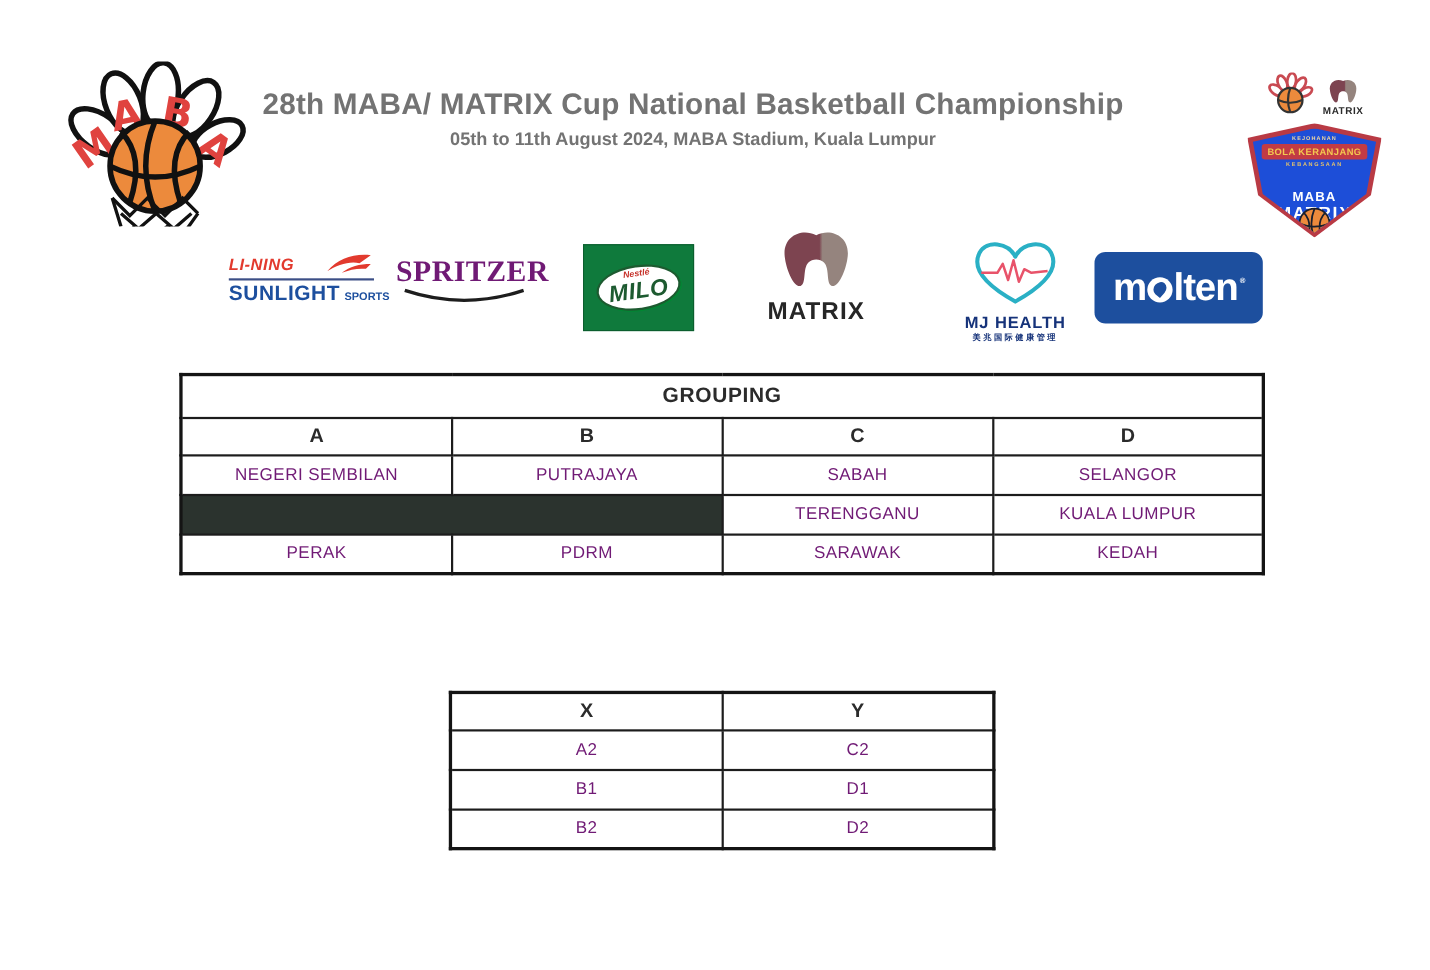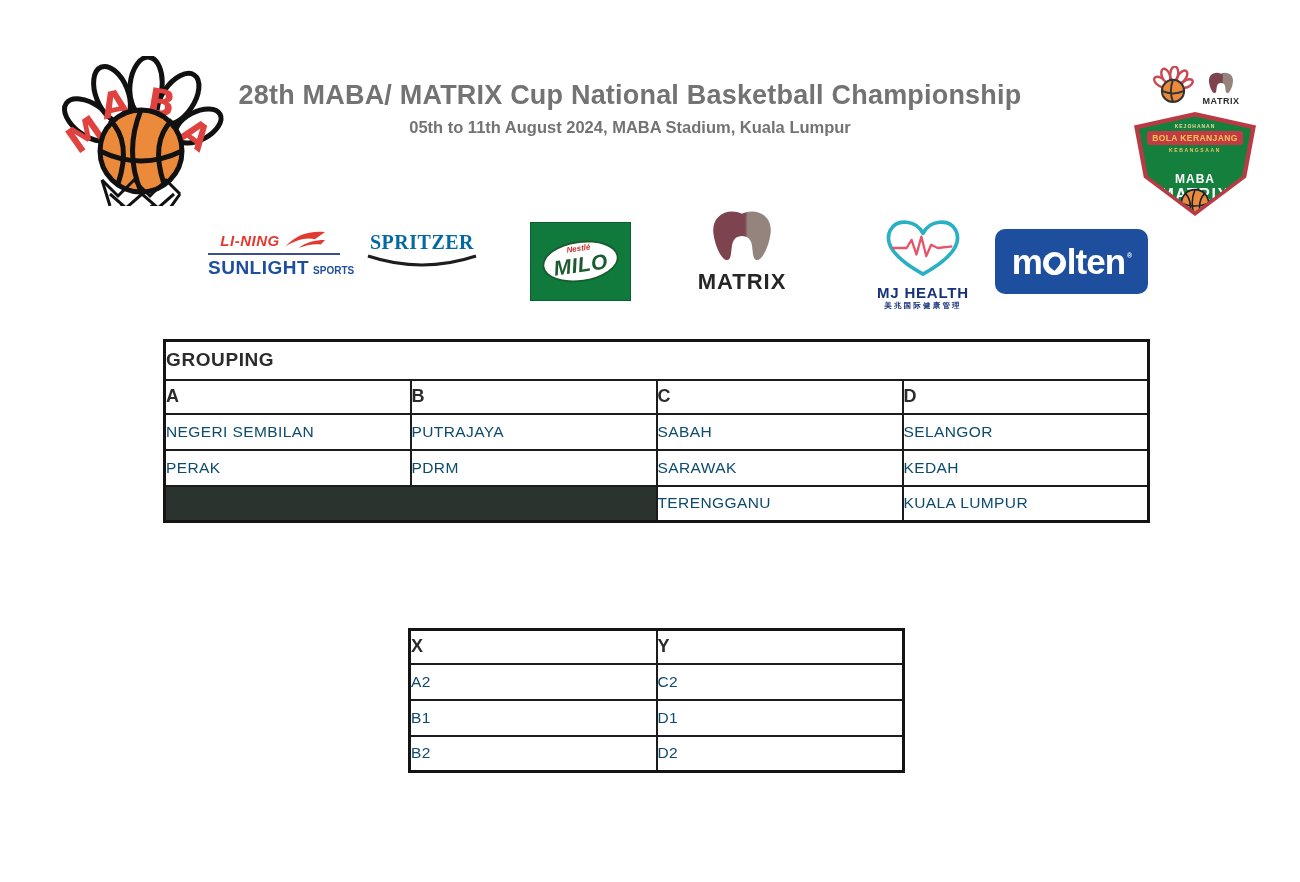--- a/index.html
+++ b/index.html
@@ -14,43 +14,43 @@
   .maba-logo { position:absolute; left:52px; top:56px; width:178px; height:150px; }
 
   
   .badge-block { position:absolute; left:1124px; top:54px; width:142px; text-align:center; }
   .badge-minirow { display:flex; justify-content:center; align-items:flex-end; gap:8px; height:52px; }
   .mini-matrix { display:flex; flex-direction:column; align-items:center; }
   .mini-matrix-label { font-size:9px; font-weight:900; color:#2b2b2b; letter-spacing:0.5px; }
   .shield-outer { margin:6px auto 0; width:122px; height:104px; background:#b93a44;
       clip-path:polygon(50% 0, 100% 13%, 92% 63%, 50% 100%, 8% 63%, 0 13%);
       display:flex; align-items:center; justify-content:center; }
-  .shield-inner { position:relative; width:112px; height:95px; background:#15803d;
+  .shield-inner { position:relative; width:112px; height:95px; background:#1d4ed8;
       clip-path:polygon(50% 0, 100% 13%, 92% 63%, 50% 100%, 8% 63%, 0 13%);
       color:#fff; padding-top:6px; }
   .shield-kejohanan { font-size:5px; letter-spacing:1px; color:#f0d9a0; font-weight:bold; }
   .shield-ribbon { margin:2px auto 0; width:96px; background:#c23b44; border-radius:3px;
       font-size:8.5px; font-weight:900; color:#f3c84f; letter-spacing:0.4px; padding:2px 0; }
   .shield-kebangsaan { font-size:5px; letter-spacing:1.6px; color:#e8c56a; font-weight:bold; margin-top:2px; }
   .shield-maba { font-size:12px; font-weight:900; letter-spacing:1px; margin-top:19px; }
   .shield-matrix { font-size:16px; font-weight:900; letter-spacing:1.5px; }
   .shield-ball { position:absolute; left:50%; bottom:-6px; transform:translateX(-50%); }
 
   
   .sponsor { position:absolute; text-align:center; }
   .sp-lining { left:208px; top:230px; width:132px; }
-  .lining-row1 { display:flex; align-items:center; justify-content:center; gap:4px; }
+  .lining-row1 { display:flex; align-items:center; justify-content:space-between; gap:4px; }
   .lining-word { color:#e23a2e; font-weight:900; font-style:italic; font-size:15px; letter-spacing:0.5px; }
   .lining-row2 { border-top:2px solid #3c4f86; margin-top:3px; padding-top:2px;
       color:#1d4f9e; font-weight:900; display:flex; align-items:baseline; gap:4px; justify-content:flex-start;}
   .lining-sunlight { font-size:19px; letter-spacing:0.5px; }
   .lining-sports { font-size:10px; font-weight:bold; }
 
   .sp-spritzer { left:360px; top:231px; width:124px; }
-  .spritzer-text { font-family:"Liberation Serif", serif; font-weight:bold; font-size:20px; color:#0369a1; letter-spacing:0.5px; }
+  .spritzer-text { font-family:"Liberation Serif", serif; font-weight:bold; font-size:27px; color:#701a75; letter-spacing:0.5px; }
 
   .sp-milo { left:530px; top:222px; width:101px; height:79px; background:#0f7a3c; border:1px solid #0b5e2e;
       display:flex; align-items:center; justify-content:center; }
   .milo-oval { background:#fff; border:2px solid #1d5a30; border-radius:50%; padding:1px 9px 3px;
       transform:rotate(-8deg); box-shadow:1px 1px 0 #083; }
   .milo-nestle { font-size:8px; font-weight:bold; font-style:italic; color:#c6332b; }
   .milo-word { font-size:21px; font-weight:900; font-style:italic; color:#1d5a30; letter-spacing:0.5px; }
 
   .sp-matrix { left:688px; top:205px; width:108px; }
   .matrix-word { font-size:22px; font-weight:900; color:#262626; letter-spacing:1px; margin-top:-2px; }
@@ -63,26 +63,26 @@
       display:flex; align-items:center; justify-content:center; color:#fff; font-weight:900; }
   .molten-text { font-size:35px; letter-spacing:-1px; display:flex; align-items:center; }
   .molten-o { width:23px; height:23px; border-radius:50%; background:#fff; position:relative; margin:4px 1px 0; }
   .molten-o::after { content:''; position:absolute; left:6px; top:4px; width:11px; height:13px;
       background:#1d4f9e; border-radius:0 55% 55% 55%; transform:rotate(-140deg); }
   .molten-reg { font-size:7px; align-self:flex-start; margin:10px 0 0 2px; }
 
   
   table { border-collapse:collapse; table-layout:fixed; background:#fff; }
   .doc-table { position:absolute; border:3px solid #141414; }
-  .doc-table th, .doc-table td { border:2px solid #1c1c1c; text-align:left; vertical-align:middle; }
+  .doc-table th, .doc-table td { border:2px solid #1c1c1c; text-align:center; vertical-align:middle; }
   .grouping { left:163px; top:339px; width:985px; }
   .grouping col { width:246px; }
   .tbl-title { height:39px; font-size:19px; font-weight:bold; color:#2b2b2b; letter-spacing:0.6px; }
   .col-head { height:34px; font-size:18px; font-weight:bold; color:#2b2b2b; }
-  .team-cell { height:36px; font-size:15.5px; color:#0c4a6e; letter-spacing:0.4px; }
+  .team-cell { height:36px; font-size:15.5px; color:#701a75; letter-spacing:0.4px; }
   .blackout { background:#2b332e; }
   .second-round { left:408px; top:628px; width:495px; }
   .second-round col { width:247px; }
 </style>
 </head>
 <body>
 
 <div class="page">
 
   <div class="maba-logo">
@@ -246,30 +246,30 @@
       <th class="col-head">C</th>
       <th class="col-head">D</th>
     </tr>
     <tr>
       <td class="team-cell">NEGERI SEMBILAN</td>
       <td class="team-cell">PUTRAJAYA</td>
       <td class="team-cell">SABAH</td>
       <td class="team-cell">SELANGOR</td>
     </tr>
     <tr>
+      <td class="team-cell blackout" colspan="2"></td>
+      <td class="team-cell">TERENGGANU</td>
+      <td class="team-cell">KUALA LUMPUR</td>
+    </tr>
+    <tr>
       <td class="team-cell">PERAK</td>
       <td class="team-cell">PDRM</td>
       <td class="team-cell">SARAWAK</td>
       <td class="team-cell">KEDAH</td>
     </tr>
-    <tr>
-      <td class="team-cell blackout" colspan="2"></td>
-      <td class="team-cell">TERENGGANU</td>
-      <td class="team-cell">KUALA LUMPUR</td>
-    </tr>
   </tbody>
     </table>
 
   <table class="doc-table second-round">
     <colgroup>
         <col>
         <col>
       </colgroup>
     <tbody>
     <tr>

